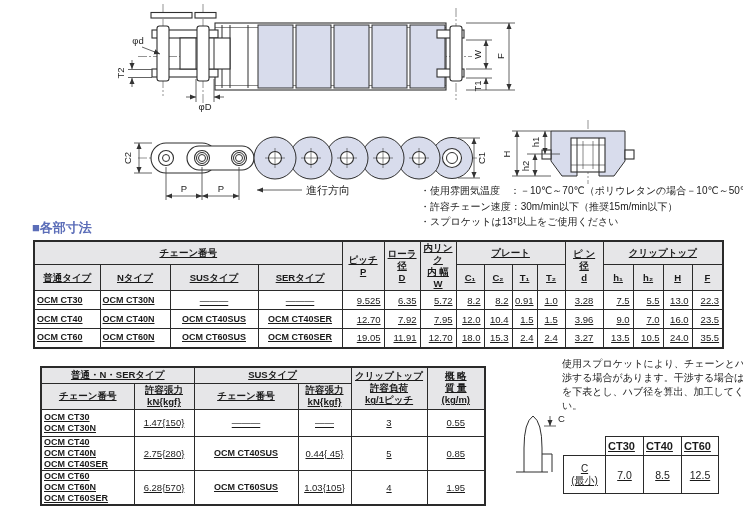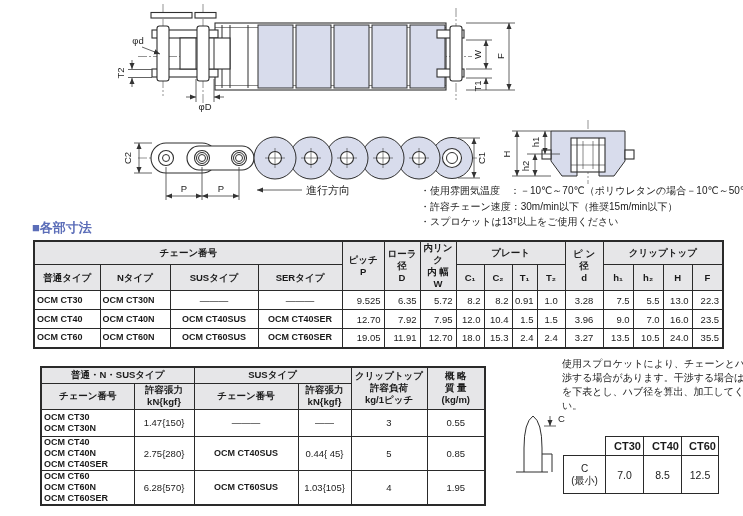--- a/index.html
+++ b/index.html
@@ -10,36 +10,36 @@
   .ln{stroke:#2f2f2f;fill:none;stroke-width:1;}
   .thin{stroke:#3a3a3a;fill:none;stroke-width:0.6;}
   .wh{fill:#ffffff;stroke:#2f2f2f;stroke-width:1.1;}
   .lv{fill:var(--drawing-fill,#d8dcec);stroke:#2f2f2f;stroke-width:1;}
   .dim{stroke:#3c3c3c;stroke-width:0.8;fill:none;}
   .cl{stroke:#666;stroke-width:0.7;stroke-dasharray:9 2 2 2;fill:none;}
   .dimtxt{font-size:9.5px;fill:#1d1d1d;}
   .dirtxt{font-size:11px;fill:#1d1d1d;}
   .bullets{position:absolute;left:420px;top:183px;font-size:10px;line-height:15.5px;white-space:nowrap;}
   .heading{position:absolute;left:32px;top:219px;font-size:13px;font-weight:bold;color:var(--accent-heading,#5b6db8);}
-  table{border-collapse:collapse;table-layout:fixed;}
+  table{border-collapse:collapse;table-layout:fixed;text-decoration:underline;}
   td{border:1px solid #2a2a2a;overflow:hidden;padding:0 2px;vertical-align:middle;}
   .t1{position:absolute;left:33px;top:240px;width:689px;border:2px solid #2a2a2a;}
   .t2{position:absolute;left:40px;top:366px;width:444px;border:2px solid #2a2a2a;}
   .t3{position:absolute;left:563px;top:436px;width:155px;}
   .t3 td{border:1.5px solid #2a2a2a;}
   .t3 td.nob{border:none;}
   .hd{background:var(--table-header-bg,#e6e6e8);font-weight:bold;font-size:9.5px;text-align:center;
       white-space:pre-line;line-height:12px;}
   .chain{font-size:9px;font-weight:bold;text-align:left;white-space:pre-line;line-height:11px;}
   .chainc{font-size:9px;font-weight:bold;text-align:center;white-space:pre-line;line-height:11px;}
   .num{font-size:9.5px;text-align:right;padding-right:3px;}
   .ctr{font-size:9.5px;text-align:center;}
   .note{position:absolute;left:523px;top:357px;width:219px;font-size:10px;line-height:14px;margin-left:39px;}
   .hubsvg{position:absolute;left:514px;top:410px;}
-  .c-head{font-weight:bold;font-size:11px;text-align:right;}
+  .c-head{font-weight:bold;font-size:11px;text-align:left;}
   .c-val{font-size:10.5px;text-align:center;}
   .c-rowlab{font-size:10px;text-align:center;white-space:pre-line;line-height:12px;}
 </style>
 </head>
 <body>
 
 <div class="page">
 
   <svg class="drw" width="743" height="240" viewBox="0 0 743 240">
     <defs>
@@ -318,21 +318,21 @@
     <colgroup>
       <col style="width:93px">
         <col style="width:60px">
         <col style="width:104px">
         <col style="width:53px">
       <col style="width:76px">
         <col style="width:58px">
     </colgroup>
     <tbody>
       <tr style="height:16px">
-        <td class="hd" colspan="2">普通・N・SUSタイプ</td>
+        <td class="hd" colspan="2">普通・N・SERタイプ</td>
         <td class="hd" colspan="2">SUSタイプ</td>
         <td class="hd" rowspan="2">クリップトップ
 許容負荷
 kg/1ピッチ</td>
         <td class="hd" rowspan="2">概 略
 質 量
 (kg/m)</td>
       </tr>
       <tr style="height:26px">
         <td class="hd">チェーン番号</td>

